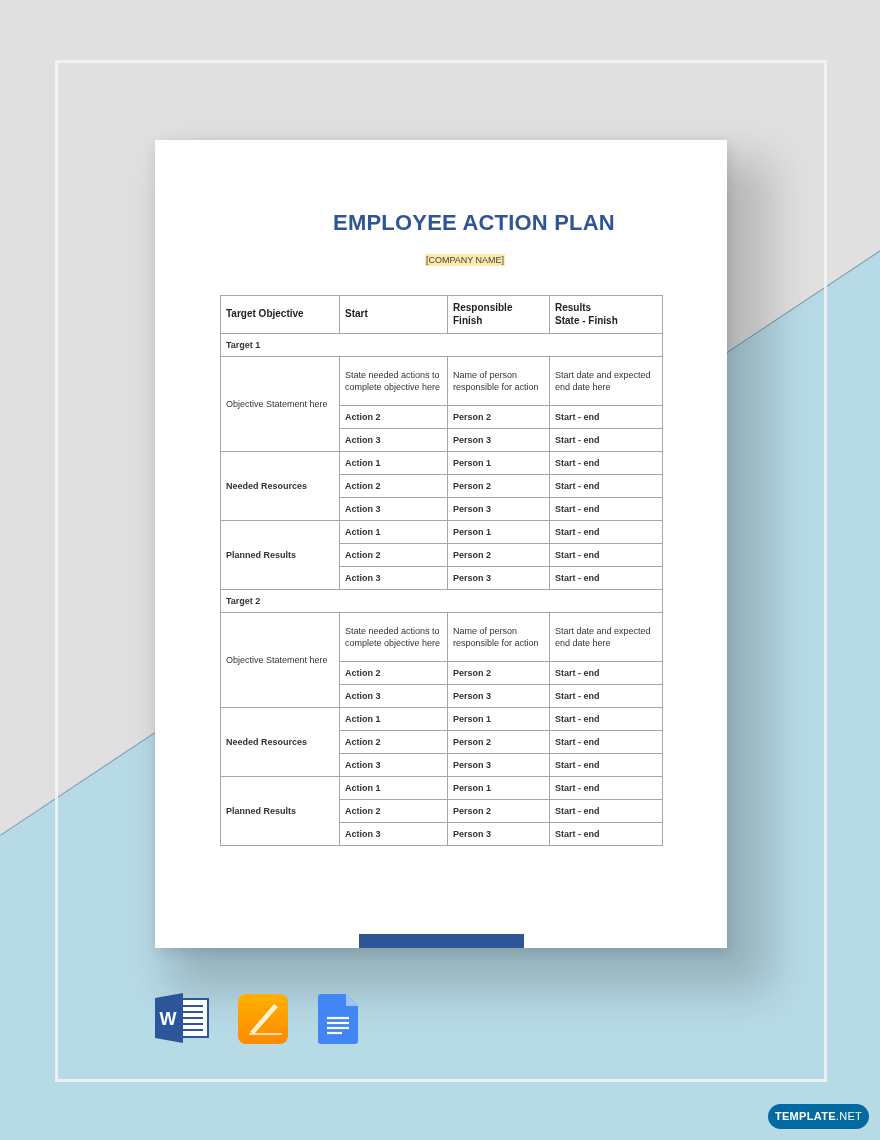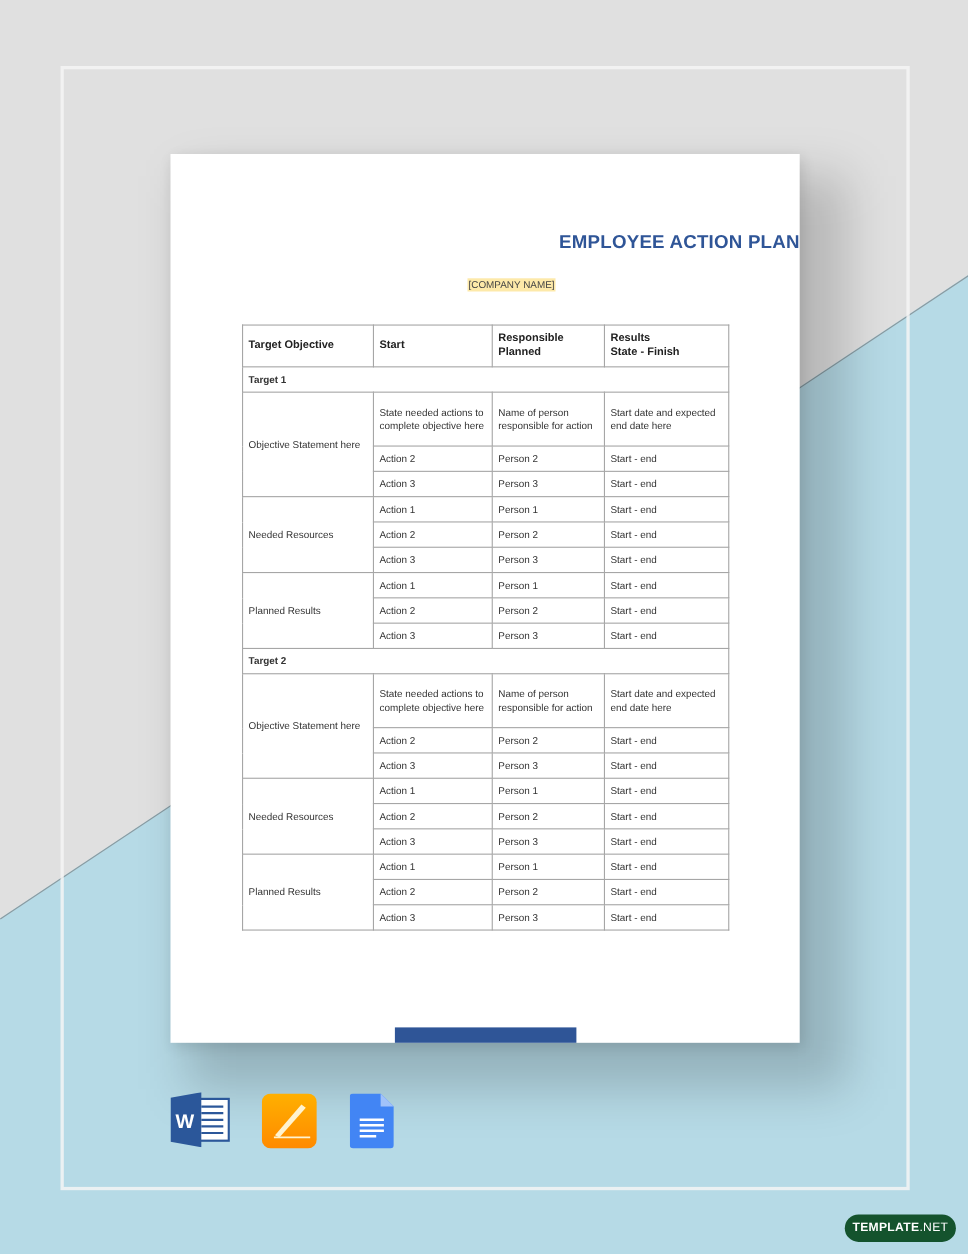--- a/index.html
+++ b/index.html
@@ -3,33 +3,33 @@
 <meta charset="utf-8">
 <style>
   html,body{margin:0;padding:0;}
   body{width:880px;height:1140px;position:relative;overflow:hidden;background:#e0e0e0;font-family:"Liberation Sans",sans-serif;}
   .bg-blue{position:absolute;left:0;top:0;width:880px;height:1140px;background:#b6dae6;
     clip-path:polygon(0 835px,880px 250px,880px 1140px,0 1140px);}
   .diag-line{position:absolute;left:0;top:835px;width:1057px;height:1px;background:#8a9aa0;transform-origin:0 0;transform:rotate(-33.6deg);}
   .frame{position:absolute;left:55px;top:60px;width:766px;height:1016px;border:3px solid rgba(245,245,245,0.85);}
   .shadow{position:absolute;left:170px;top:160px;width:600px;height:830px;background:rgba(0,0,0,0.18);filter:blur(22px);}
   .page{position:absolute;left:155px;top:140px;width:572px;height:808px;background:#fff;box-shadow:2px 4px 12px rgba(0,0,0,0.12);}
-  .title{position:absolute;left:0;top:70px;width:100%;text-align:right;font-size:17px;font-weight:bold;color:#2f5597;letter-spacing:0.2px;}
+  .title{position:absolute;left:0;top:70px;width:100%;text-align:center;font-size:22px;font-weight:bold;color:#2f5597;letter-spacing:0.2px;padding-left:33px;}
   .company{position:absolute;left:0;top:109px;width:100%;text-align:center;}
   .company span{background:#fde9a9;color:#444;font-size:9px;padding:1px 1px;margin-left:48px;}
   table{position:absolute;left:65px;top:155px;width:442px;border-collapse:collapse;table-layout:fixed;font-size:9px;color:#333;}
   td,th{border:1px solid #a6a6a6;padding:0 5px;vertical-align:middle;text-align:left;line-height:12.5px;}
   th{font-weight:bold;height:37px;font-size:10px;color:#222;}
-  tr.r td{height:22px;}
+  tr.r td{height:22px;font-weight:bold;}
   tr.multi td{height:48px;}
   tr.target td{font-weight:bold;height:22px;}
   .bluebar{position:absolute;left:204px;top:794px;width:165px;height:14px;background:#2f5597;}
   .icons{position:absolute;left:155px;top:993px;}
   .icon{position:absolute;top:0;}
-  .badge{position:absolute;left:768px;top:1104px;width:101px;height:25px;border-radius:13px;background:#14532d;color:#fff;font-size:11px;text-align:center;line-height:25px;letter-spacing:0.3px;}
+  .badge{position:absolute;left:768px;top:1104px;width:101px;height:25px;border-radius:13px;background:#0369a1;color:#fff;font-size:11px;text-align:center;line-height:25px;letter-spacing:0.3px;}
   .badge b{font-weight:bold;}
 </style>
 </head>
 <body>
 
 <div class="bg-blue"></div>
 <div class="diag-line"></div>
 <div class="frame"></div>
 <div class="shadow"></div>
 
@@ -41,21 +41,21 @@
     <colgroup>
         <col style="width:119px">
         <col style="width:108px">
         <col style="width:102px">
         <col style="width:113px">
       </colgroup>
     <thead>
       <tr>
         <th>Target Objective</th>
         <th>Start</th>
-        <th><span>Responsible</span><br><span>Planned</span></th>
+        <th><span>Responsible</span><br><span>Finish</span></th>
         <th><span>Results</span><br><span>State - Finish</span></th>
       </tr>
     </thead>
     <tbody id="tbody">
         <tr class="target">
           <td colspan="4">Target 1</td>
         </tr>
         <tr class="multi">
           <td rowspan="3">Objective Statement here</td>
           <td>State needed actions to complete objective here</td>

